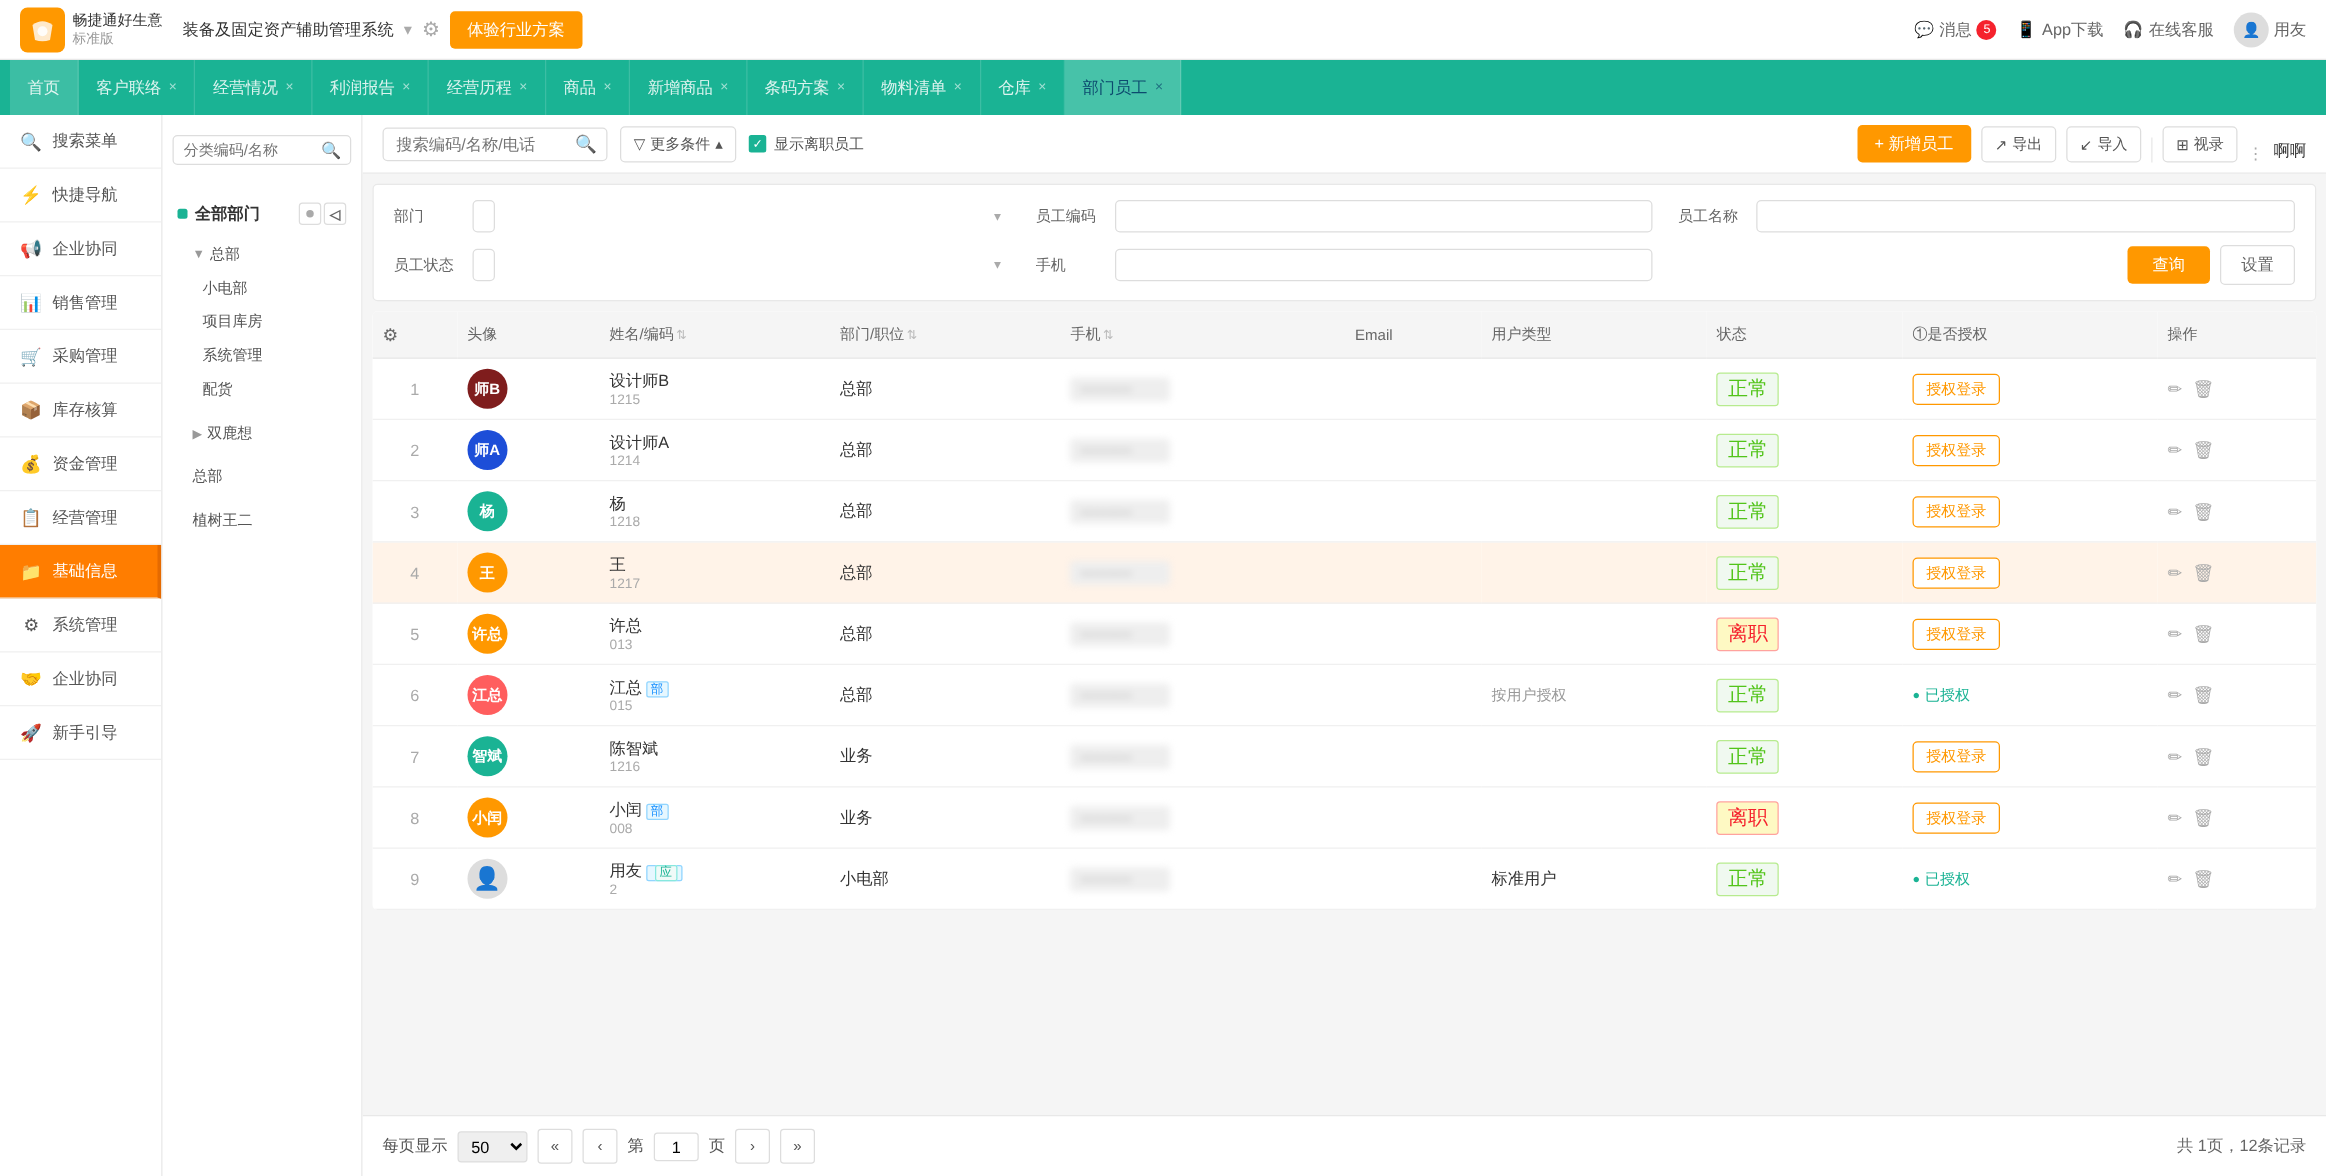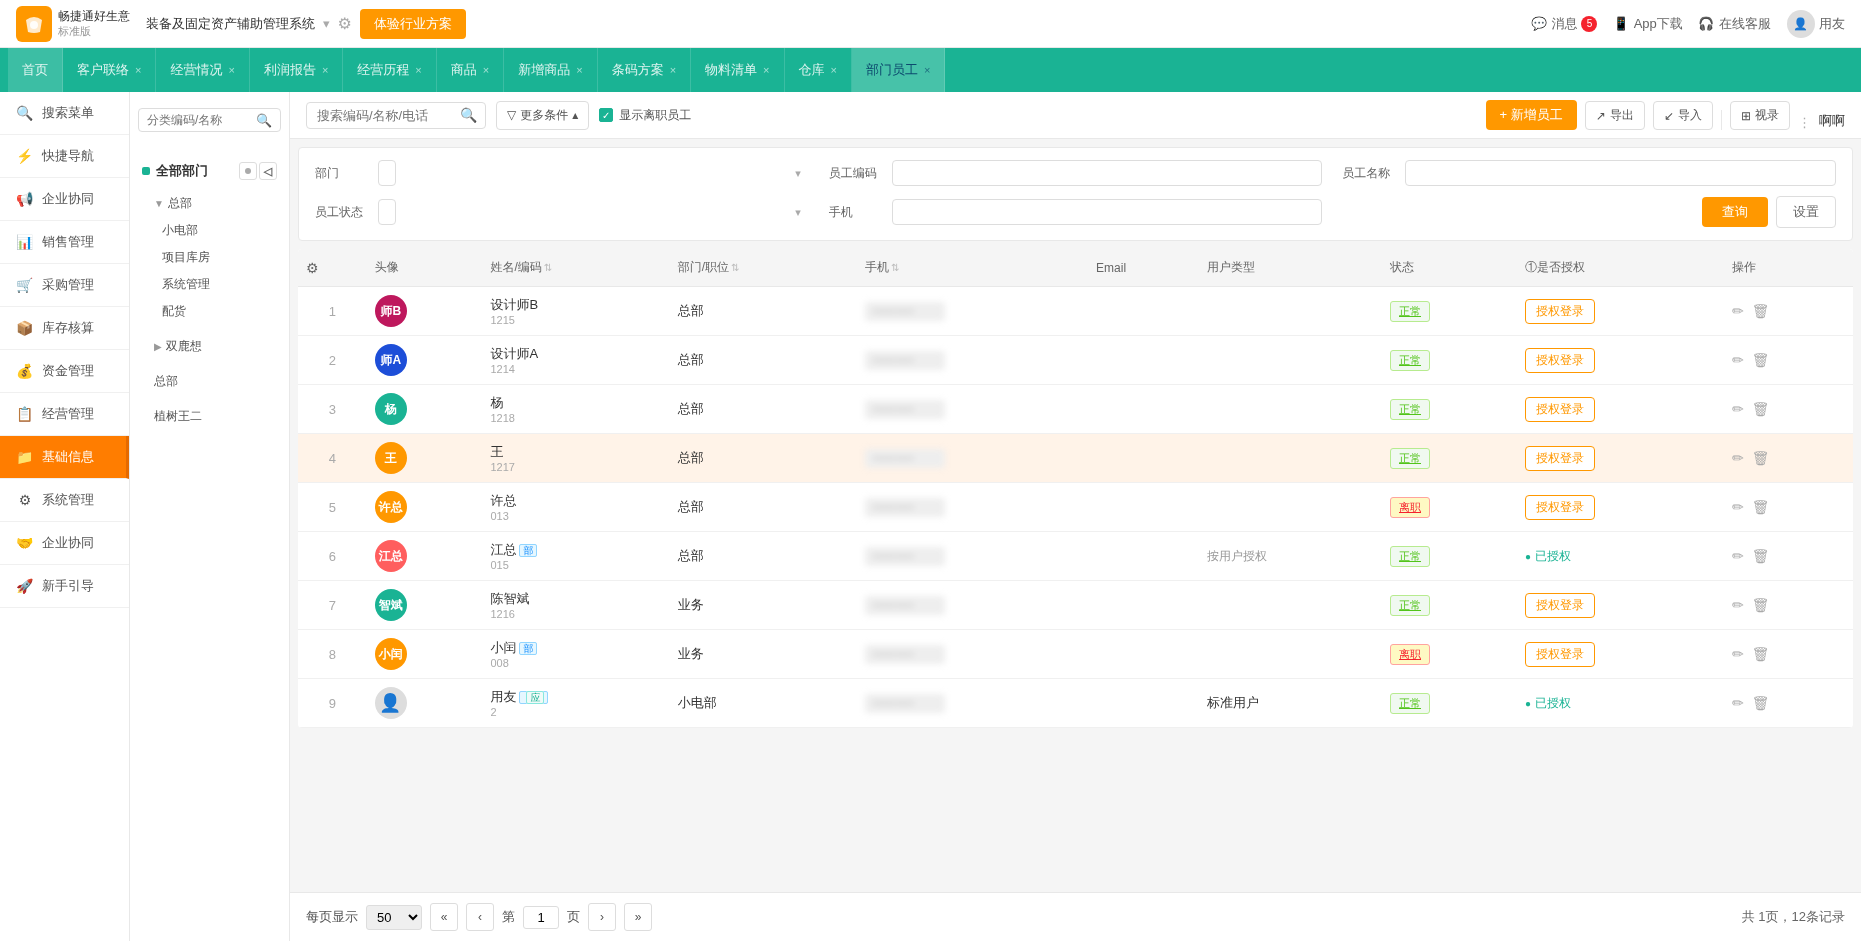--- a/index.html
+++ b/index.html
@@ -82,21 +82,21 @@
     .btn-set { background: #fff; color: #666; border: 1px solid #ddd; border-radius: 4px; padding: 6px 16px; cursor: pointer; font-size: 13px; }
 
     
     .table-wrap { flex: 1; overflow-y: auto; padding: 8px; }
     table { width: 100%; border-collapse: collapse; background: #fff; border-radius: 4px; overflow: hidden; }
     thead tr { background: #f5f5f5; }
     th { padding: 10px 8px; text-align: left; font-size: 12px; color: #666; font-weight: normal; border-bottom: 1px solid #e8e8e8; white-space: nowrap; }
     td { padding: 8px 8px; border-bottom: 1px solid #f0f0f0; font-size: 13px; color: #333; vertical-align: middle; }
     tr.highlighted td { background: #fff3e8; }
     .avatar-circle { width: 32px; height: 32px; border-radius: 50%; display: flex; align-items: center; justify-content: center; color: #fff; font-size: 12px; font-weight: bold; }
-    .status-badge { display: inline-block; padding: 2px 8px; border-radius: 3px; font-size: 11px; text-decoration: underline; }
+    .status-badge { display: inline-block; padding: 2px 8px; border-radius: 3px; font-size: 16px; }
     .status-normal { background: #f0f9f0; color: #52c41a; border: 1px solid #b7eb8f; }
     .status-resigned { background: #fef9c3; color: #f5222d; border: 1px solid #ffa39e; }
     .auth-btn { border: 1px solid #ff9800; color: #ff9800; background: #fff; border-radius: 4px; padding: 3px 10px; font-size: 12px; cursor: pointer; white-space: nowrap; }
     .authorized { color: #1ab394; font-size: 12px; display: flex; align-items: center; gap: 4px; }
     .authorized::before { content: '●'; font-size: 10px; }
     .by-user-auth { color: #999; font-size: 12px; }
     .col-action { display: flex; gap: 8px; align-items: center; }
     .action-icon { color: #aaa; cursor: pointer; font-size: 14px; }
     .name-code { display: flex; flex-direction: column; }
     .name-main { font-size: 13px; color: #333; }
@@ -365,21 +365,21 @@
                 <th>用户类型</th>
                 <th>状态</th>
                 <th>①是否授权</th>
                 <th>操作</th>
               </tr>
             </thead>
             <tbody id="employee-tbody">
             <tr>
                   <td class="col-num">1</td>
                   <td>
-                    <div class="avatar-circle" style="background:#be185d;">师B</div>
+                    <div class="avatar-circle" style="background:#7f1d1d;">师B</div>
                   </td>
                   <td>
                     <div class="name-code">
     <span class="name-main">设计师B</span>
     <span class="name-code-sub">1215</span>
   </div>
                   </td>
                   <td>总部</td>
                   <td><span class="blur-text">•••••••••</span></td>
                   <td></td>

